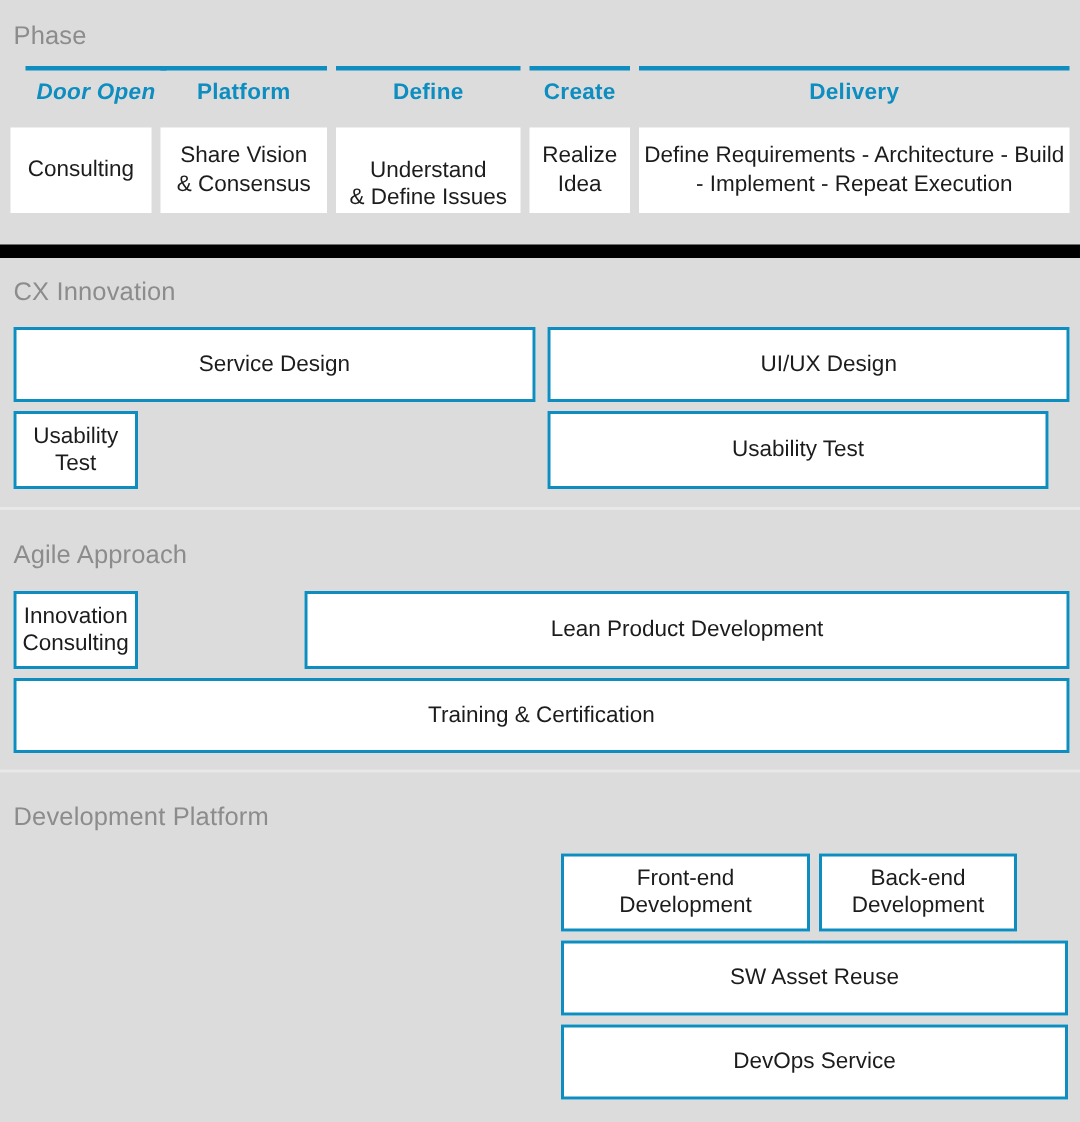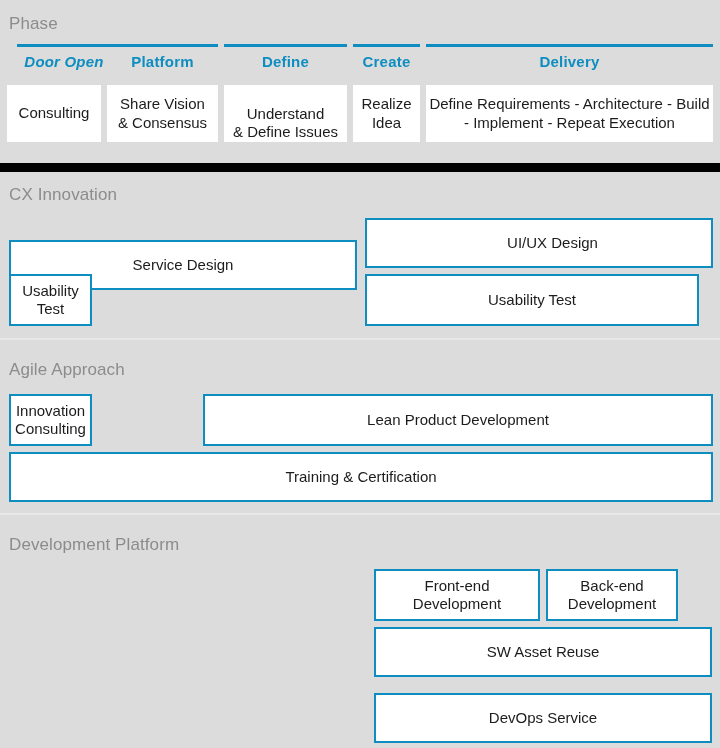--- a/index.html
+++ b/index.html
@@ -166,21 +166,21 @@
   </div>
 
 </div>
 
 <div id="black-divider"></div>
 
 <div id="cx-section">
 
   <div id="cx-title" class="section-title">CX Innovation</div>
 
-  <div class="box" style="left:9px; top:46px; width:348px; height:50px;margin-top:22px;">
+  <div class="box" style="left:9px; top:46px; width:348px; height:50px;">
     <span>Service Design</span>
   </div>
 
   <div class="box" style="left:365px; top:46px; width:348px; height:50px;padding-left:27px;">
     <span>UI/UX Design</span>
   </div>
 
   <div class="box" style="left:9px; top:102px; width:83px; height:52px;">
     <span>Usability<br>Test</span>
   </div>
@@ -218,17 +218,17 @@
   </div>
 
   <div class="box" style="left:546px; top:54px; width:132px; height:52px;">
     <span>Back-end<br>Development</span>
   </div>
 
   <div class="box" style="left:374px; top:112px; width:338px; height:50px;">
     <span>SW Asset Reuse</span>
   </div>
 
-  <div class="box" style="left:374px; top:168px; width:338px; height:50px;margin-top:10px;">
+  <div class="box" style="left:374px; top:168px; width:338px; height:50px;">
     <span>DevOps Service</span>
   </div>
 
 </div>
 
 </body></html>

